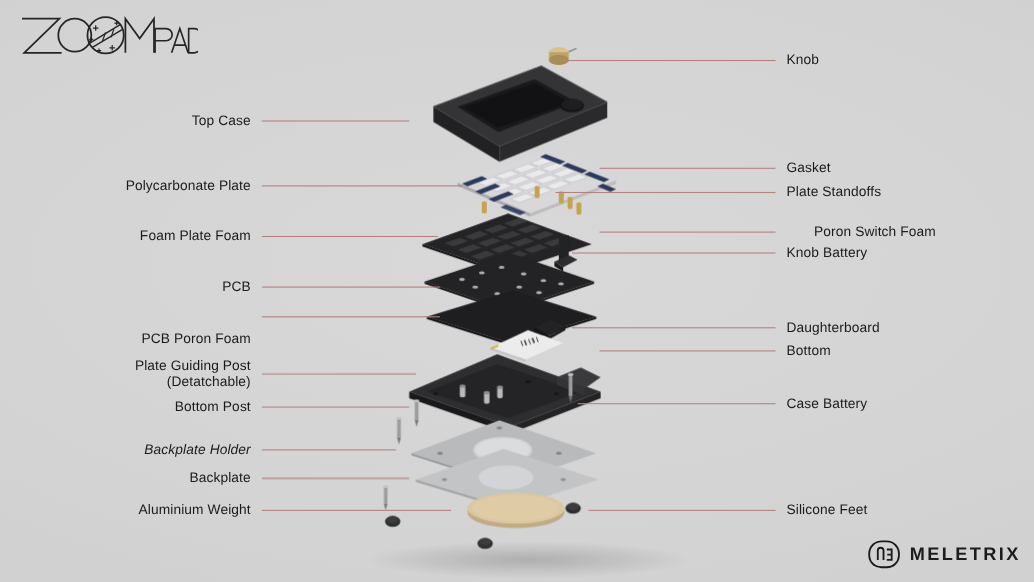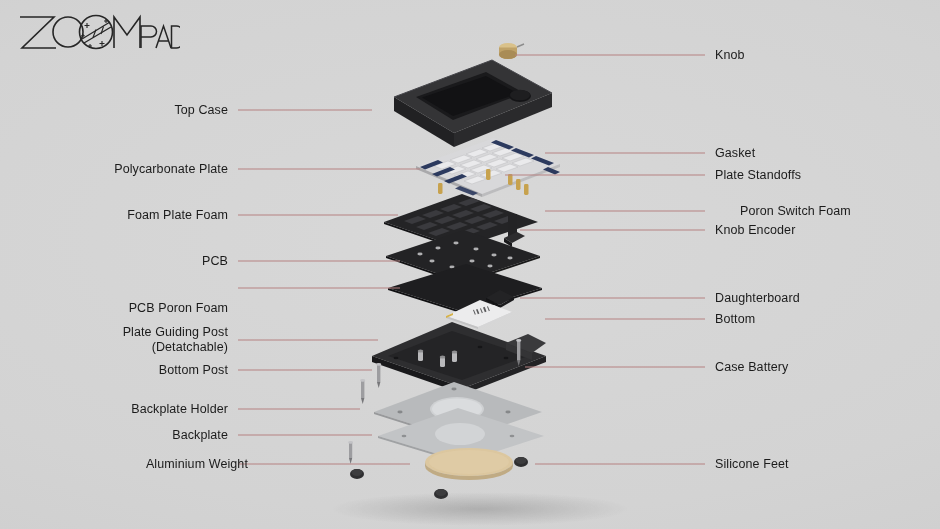--- a/index.html
+++ b/index.html
@@ -359,39 +359,48 @@
       <div class="lead" style="left: 238px; top: 261px; width: 162px; background: rgb(181, 130, 130);"></div>
       <div class="lbl left" style="left: 0px; top: 261px; width: 228px;">PCB</div>
       <div class="lead" style="left: 238px; top: 288px; width: 162px; background: rgb(181, 130, 130);"></div>
       <div class="lbl left" style="left: 0px; top: 288px; width: 228px; margin-top: 20px;">PCB Poron Foam</div>
       <div class="lead" style="left: 238px; top: 340px; width: 140px; background: rgb(181, 130, 130);"></div>
       <div class="lbl left" style="left: 0px; top: 340px; width: 228px; text-align: right;">Plate Guiding Post
 (Detatchable)</div>
       <div class="lead" style="left: 238px; top: 370px; width: 134px; background: rgb(181, 130, 130);"></div>
       <div class="lbl left" style="left: 0px; top: 370px; width: 228px;">Bottom Post</div>
       <div class="lead" style="left: 238px; top: 409px; width: 122px; background: rgb(181, 130, 130);"></div>
-      <div class="lbl left" style="left: 0px; top: 409px; width: 228px;">Backplate Holder</div>
+      <div class="lbl left" style="left: 0px; top: 409px; width: 228px; font-style: italic;">Backplate Holder</div>
       <div class="lead" style="left: 238px; top: 435px; width: 134px; background: rgb(181, 130, 130);"></div>
       <div class="lbl left" style="left: 0px; top: 435px; width: 228px;">Backplate</div>
       <div class="lead" style="left: 238px; top: 464px; width: 172px; background: rgb(181, 130, 130);"></div>
-      <div class="lbl left" style="left: 0px; top: 464px; width: 228px; padding-left: 20px;">Aluminium Weight</div>
+      <div class="lbl left" style="left: 0px; top: 464px; width: 228px;">Aluminium Weight</div>
       <div class="lead" style="left: 515px; top: 55px; width: 190px; background: rgb(181, 130, 130);"></div>
       <div class="lbl right" style="left: 715px; top: 55px;">Knob</div>
       <div class="lead" style="left: 545px; top: 153px; width: 160px; background: rgb(181, 130, 130);"></div>
       <div class="lbl right" style="left: 715px; top: 153px;">Gasket</div>
       <div class="lead" style="left: 505px; top: 175px; width: 200px; background: rgb(181, 130, 130);"></div>
       <div class="lbl right" style="left: 715px; top: 175px;">Plate Standoffs</div>
       <div class="lead" style="left: 545px; top: 211px; width: 160px; background: rgb(181, 130, 130);"></div>
       <div class="lbl right" style="left: 740px; top: 211px;">Poron Switch Foam</div>
       <div class="lead" style="left: 520px; top: 230px; width: 185px; background: rgb(181, 130, 130);"></div>
-      <div class="lbl right" style="left: 715px; top: 230px;">Knob Encoder</div>
+      <div class="lbl right" style="left: 715px; top: 230px;">Knob Battery</div>
       <div class="lead" style="left: 520px; top: 298px; width: 185px; background: rgb(181, 130, 130);"></div>
       <div class="lbl right" style="left: 715px; top: 298px;">Daughterboard</div>
       <div class="lead" style="left: 545px; top: 319px; width: 160px; background: rgb(181, 130, 130);"></div>
       <div class="lbl right" style="left: 715px; top: 319px;">Bottom</div>
       <div class="lead" style="left: 525px; top: 367px; width: 180px; background: rgb(181, 130, 130);"></div>
       <div class="lbl right" style="left: 715px; top: 367px;">Case Battery</div>
       <div class="lead" style="left: 535px; top: 464px; width: 170px; background: rgb(181, 130, 130);"></div>
       <div class="lbl right" style="left: 715px; top: 464px;">Silicone Feet</div>
     </div>
 
+  <div id="brand">
+    <svg width="30" height="28" viewBox="0 0 30 28">
+      <rect x="1.2" y="2.2" width="27" height="23.5" rx="11" fill="none" stroke="#1c1c1c" stroke-width="1.7"></rect>
+      <path d="M9 19 V10.5 a2.6 2.6 0 0 1 5.2 0 V19" fill="none" stroke="#1c1c1c" stroke-width="1.7"></path>
+      <path d="M17.2 9.5 h4.4 V19 h-4.4" fill="none" stroke="#1c1c1c" stroke-width="1.7"></path>
+      <path d="M17.6 14.2 h3.4" fill="none" stroke="#1c1c1c" stroke-width="1.6"></path>
+    </svg>
+    <span class="bt">MELETRIX</span>
+  </div>
 
 </div>
 
 </body></html>

